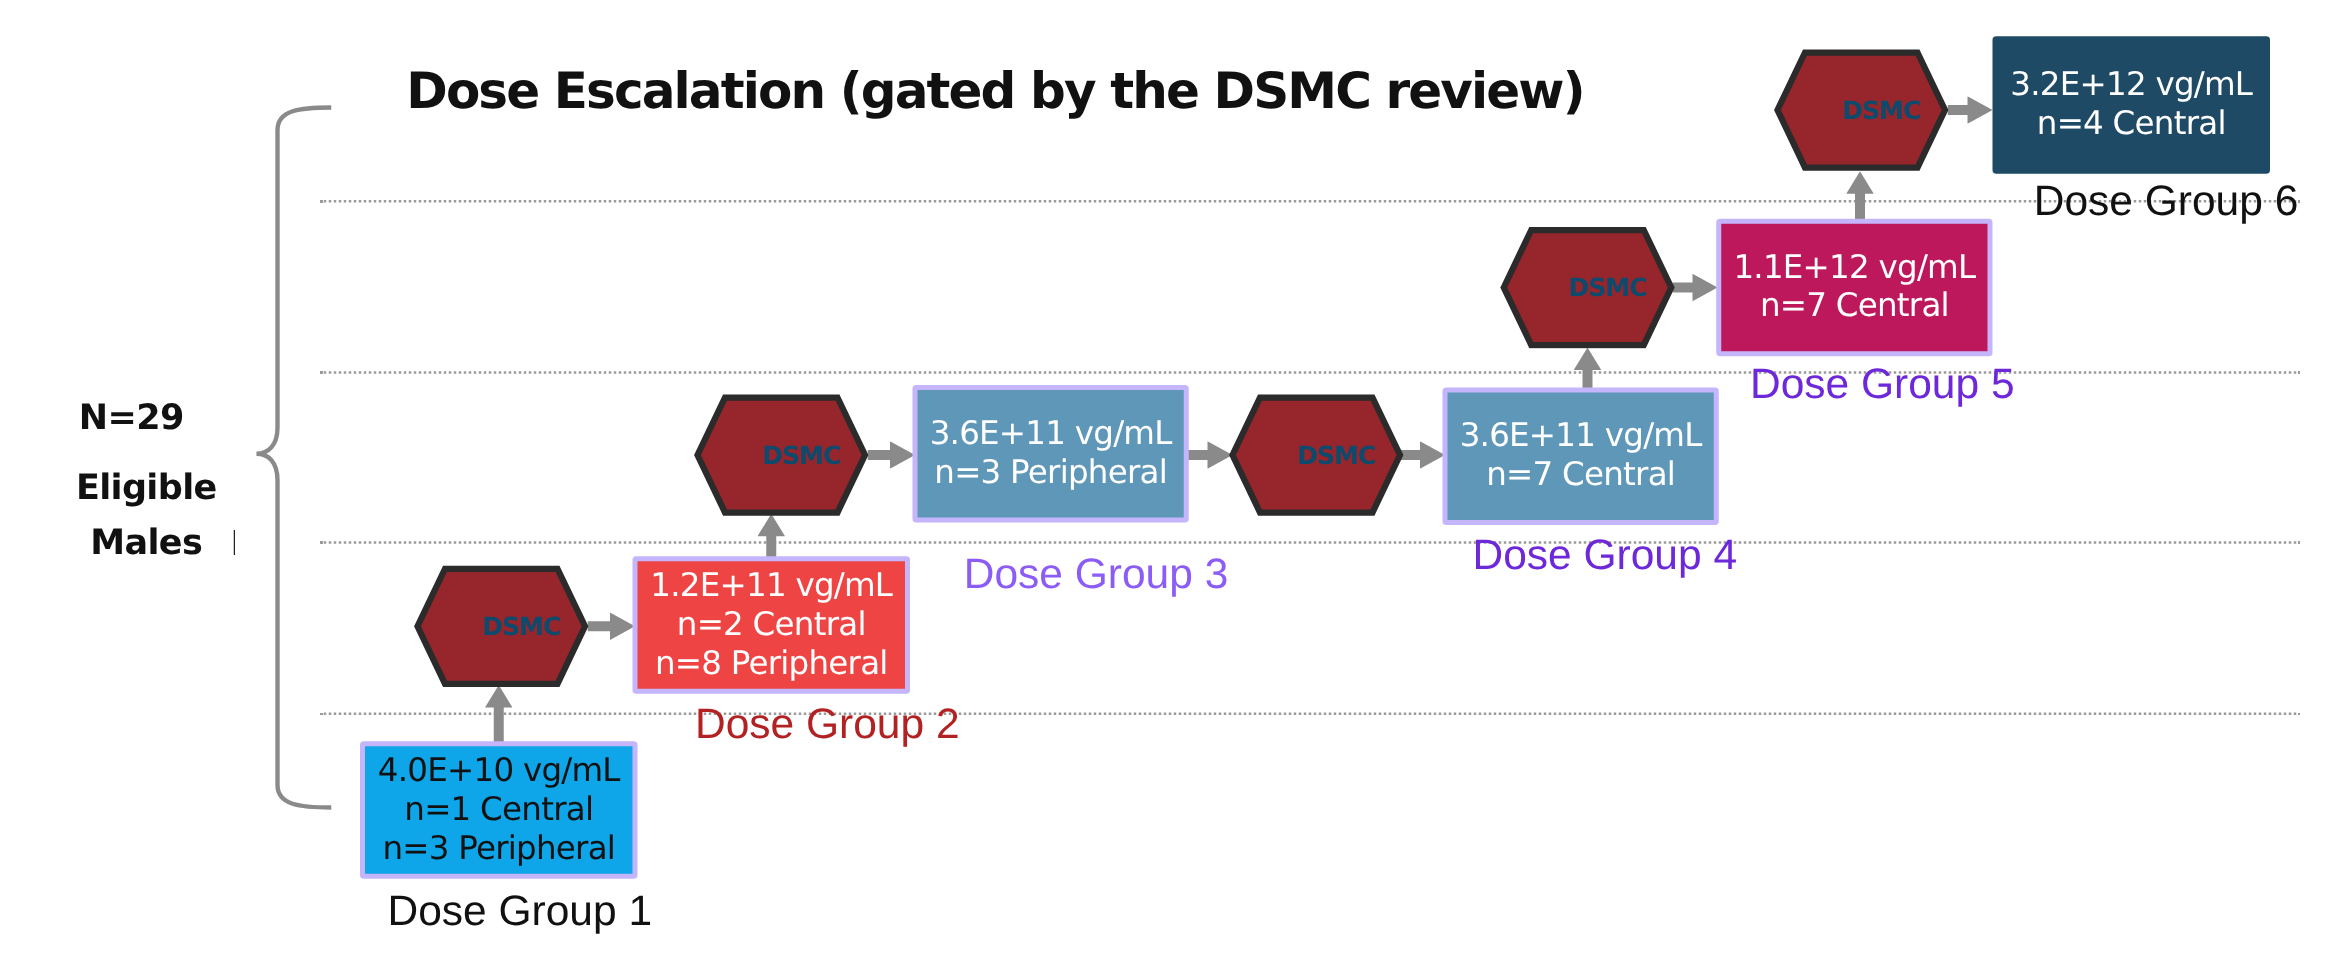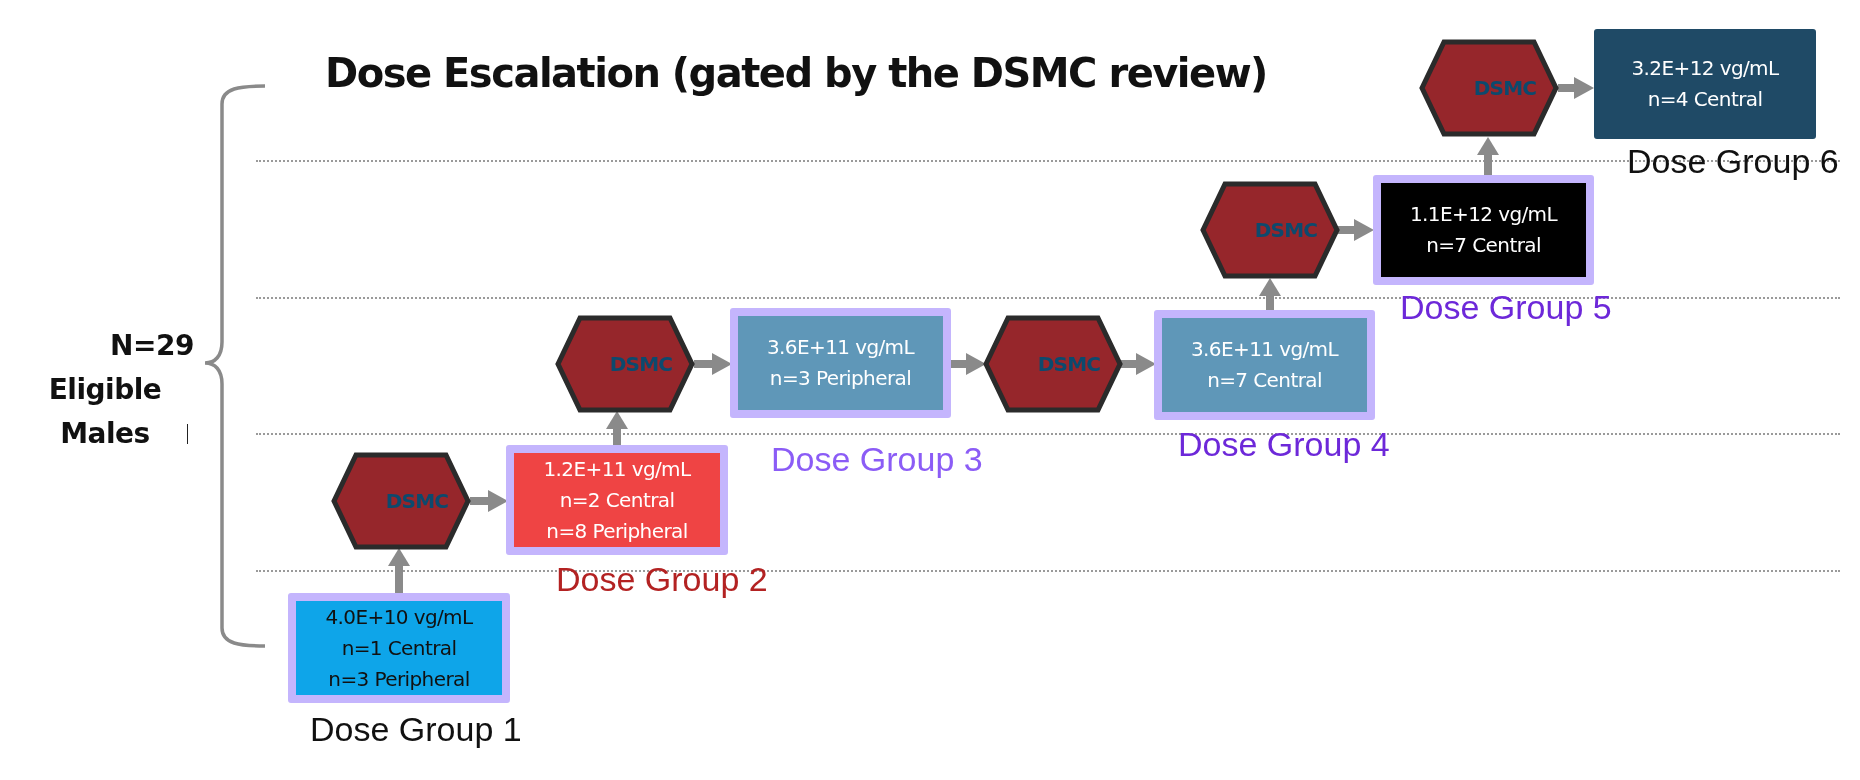--- a/index.html
+++ b/index.html
@@ -1,21 +1,21 @@
 <!DOCTYPE html>
 <html><head>
 <meta charset="utf-8">
 <style>
   html, body { margin:0; padding:0; background:#ffffff; }
   body { width:1860px; height:780px; position:relative; overflow:hidden; font-family:"Liberation Sans", sans-serif; }
   .title { position:absolute; left:325px; top:50px; font-family:"DejaVu Sans", sans-serif; font-weight:bold; font-size:40px; color:#111; letter-spacing:-1.5px; white-space:nowrap; }
   .dotline { position:absolute; left:256px; width:1584px; height:0; border-top:2px dotted #9a9a9a; }
   .ntext { position:absolute; left:0; width:210px; text-align:center; font-family:"DejaVu Sans", sans-serif; font-weight:bold; font-size:28px; color:#111; line-height:44px; letter-spacing:-0.5px; }
   .tick { position:absolute; left:187px; top:424px; width:1px; height:20px; background:#222; }
-  .box { position:absolute; box-sizing:border-box; border:8px solid #c4b5fd; border-radius:3px; display:flex; flex-direction:column; justify-content:center; align-items:center; font-family:"DejaVu Sans", sans-serif; font-size:20px; line-height:31px; text-align:center; letter-spacing:-0.6px; }
+  .box { position:absolute; box-sizing:border-box; border:4px solid #c4b5fd; border-radius:3px; display:flex; flex-direction:column; justify-content:center; align-items:center; font-family:"DejaVu Sans", sans-serif; font-size:26px; line-height:31px; text-align:center; letter-spacing:-0.6px; }
   .box span { display:block; white-space:nowrap; }
   .hex { position:absolute; width:140px; height:98px; }
   .hex svg { position:absolute; left:0; top:0; }
   .hex .lbl { position:absolute; left:16px; top:0; width:100%; height:100%; display:flex; align-items:center; justify-content:center; color:#0c4a6e; font-family:"DejaVu Sans", sans-serif; font-weight:bold; font-size:20px; letter-spacing:-0.8px; }
   .glabel { position:absolute; font-family:"Liberation Sans", sans-serif; font-size:34px; white-space:nowrap; background:transparent; }
   .arrow { position:absolute; }
 </style>
 </head>
 <body>
 
@@ -23,22 +23,22 @@
 
 <div class="dotline" style="top:160px;"></div>
 <div class="dotline" style="top:297px;"></div>
 <div class="dotline" style="top:433px;"></div>
 <div class="dotline" style="top:570px;"></div>
 
 <svg style="position:absolute;left:205px;top:80px;" width="70" height="575" viewBox="0 0 70 575">
   <path d="M60 6 C 35 6, 17 8, 17 24 L 17 262 C 17 276, 10 283, 0 283 C 10 283, 17 290, 17 304 L 17 548 C 17 564, 35 566, 60 566" fill="none" stroke="#8a8a8a" stroke-width="3.5"></path>
 </svg>
 
-<div class="ntext" style="top:324px;padding-left:47px;">N=29</div>
-<div class="ntext" style="top:368px;">Eligible Males</div>
+<div class="ntext" style="top:312px;">N=29</div>
+<div class="ntext" style="top:368px;padding-left:12px;">Eligible Males</div>
 <div class="tick"></div>
 
 <svg class="arrow" style="left:388px;top:548px;" width="22" height="48">
     <rect x="7" y="16" width="8" height="32" fill="#8a8a8a"></rect>
     <polygon points="0,18 11,0 22,18" fill="#8a8a8a"></polygon>
   </svg>
 <svg class="arrow" style="left:470px;top:490px;" width="38" height="22">
     <rect x="0" y="7" width="20" height="8" fill="#8a8a8a"></rect>
     <polygon points="18,0 38,11 18,22" fill="#8a8a8a"></polygon>
   </svg>
@@ -125,21 +125,21 @@
   <span>n=3 Peripheral</span>
 </div>
 <div class="glabel" style="left:755px;top:440px;color:#8b5cf6;margin-left:16px;">Dose Group 3</div>
 
 <div class="box" style="left:1154px;top:310px;width:221px;height:110px;background:#5f97b8;color:#fff;">
   <span>3.6E+11 vg/mL</span>
   <span>n=7 Central</span>
 </div>
 <div class="glabel" style="left:1178px;top:425px;color:#6d28d9;text-align:center;">Dose Group 4</div>
 
-<div class="box" style="left:1373px;top:175px;width:221px;height:110px;background:#000000;color:#fff;">
+<div class="box" style="left:1373px;top:175px;width:221px;height:110px;background:#be185d;color:#fff;">
   <span>1.1E+12 vg/mL</span>
   <span>n=7 Central</span>
 </div>
 <div class="glabel" style="left:1400px;top:288px;color:#6d28d9;">Dose Group 5</div>
 
 <div class="box" style="left:1594px;top:29px;width:222px;height:110px;background:#1f4a66;border-color:#1f4a66;color:#fff;">
   <span>3.2E+12 vg/mL</span>
   <span>n=4 Central</span>
 </div>
 <div class="glabel" style="left:1627px;top:142px;color:#111;">Dose Group 6</div>

